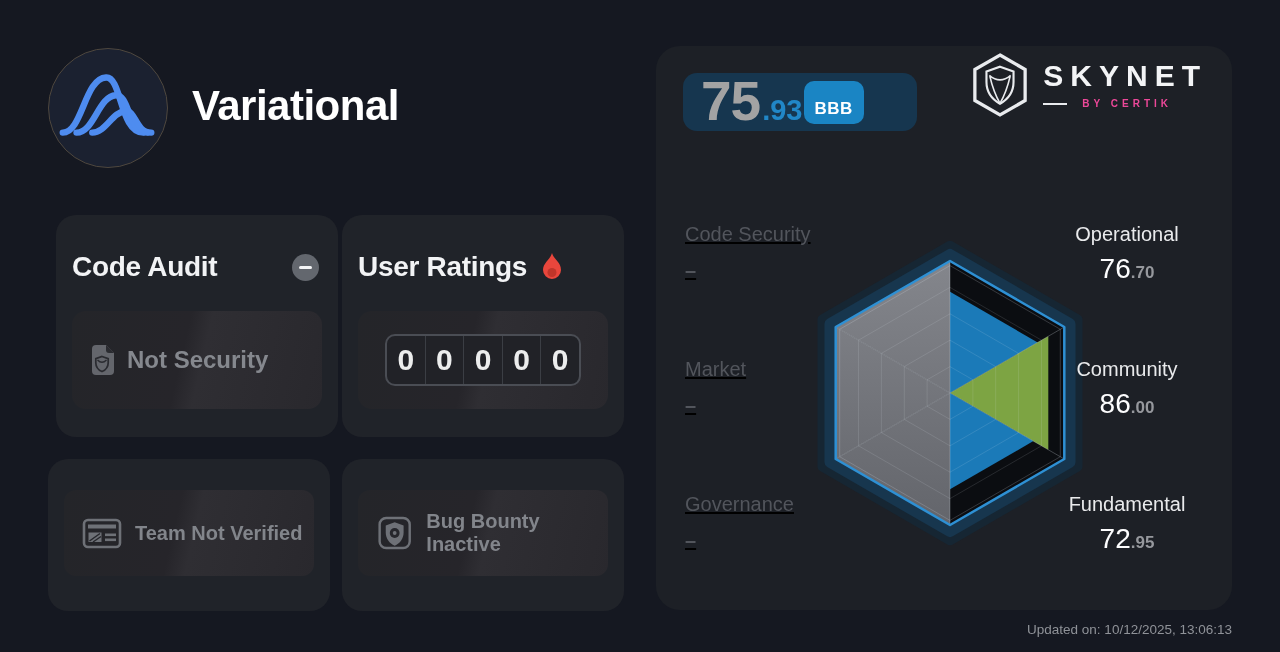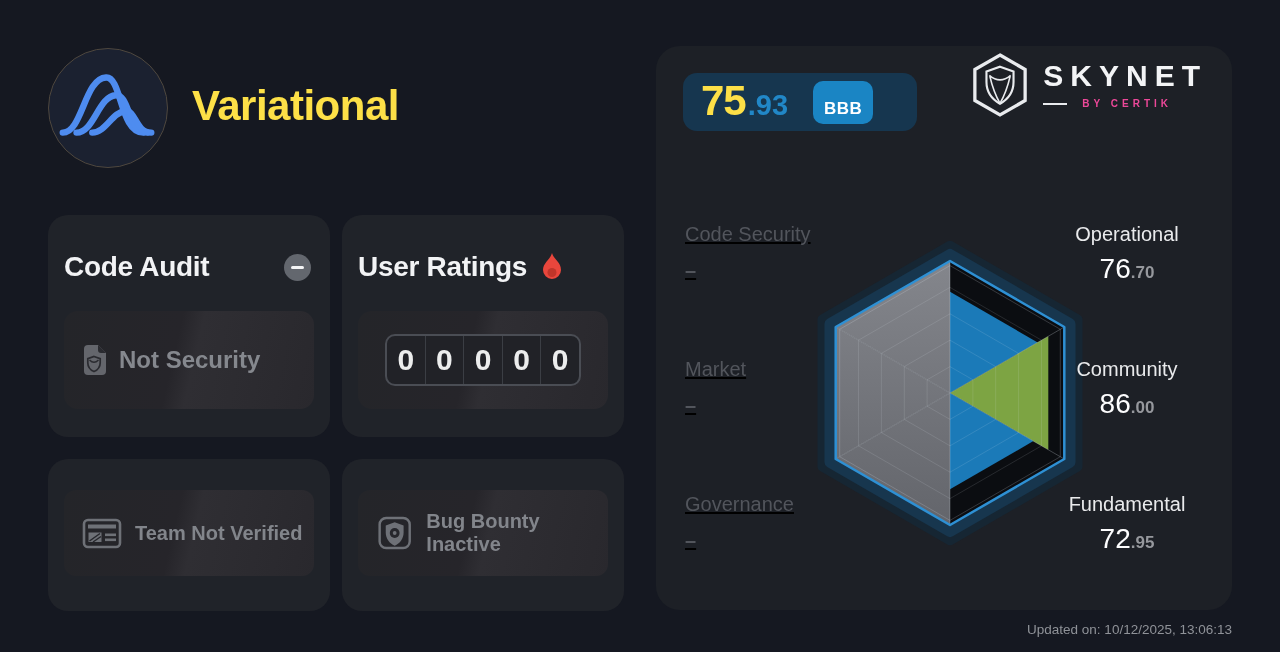--- a/index.html
+++ b/index.html
@@ -2,25 +2,25 @@
 <html><head>
 <meta charset="utf-8">
 <style>
   html,body{margin:0;padding:0;background:#151821;}
   .page{position:relative;width:1280px;height:652px;background:#151821;overflow:hidden;
         font-family:"Liberation Sans","DejaVu Sans",sans-serif;-webkit-font-smoothing:antialiased;}
 
   
   .logo-badge{position:absolute;left:48px;top:48px;width:120px;height:120px;border-radius:50%;
               background:#1b2130;border:1px solid #4e473e;box-sizing:border-box;}
-  .app-title{position:absolute;left:192px;top:82px;font-size:42px;font-weight:800;color:#fde047;letter-spacing:-.5px;}
+  .app-title{position:absolute;left:192px;top:82px;font-size:42px;font-weight:800;color:#ffffff;letter-spacing:-.5px;}
 
   
   .card{position:absolute;background:#202329;border-radius:20px;}
-  .card-code-audit{left:48px;top:215px;width:282px;height:222px;}
+  .card-code-audit{left:56px;top:215px;width:282px;height:222px;}
   .card-user-ratings{left:342px;top:215px;width:282px;height:222px;}
   .card-team{left:48px;top:459px;width:282px;height:152px;}
   .card-bug{left:342px;top:459px;width:282px;height:152px;}
 
   .card-title{position:absolute;left:16px;top:36px;font-size:28px;font-weight:700;color:#f2f3f5;letter-spacing:-.3px;
               display:flex;align-items:center;gap:12px;}
   .minus-btn{position:absolute;right:19px;top:39px;width:27px;height:27px;border-radius:50%;background:#63676e;
              display:flex;align-items:center;justify-content:center;cursor:pointer;border:none;padding:0;}
   .minus-bar{width:13px;height:3px;border-radius:2px;background:#f4f5f6;}
 
@@ -37,23 +37,23 @@
   
   .counter-box{margin:0 auto;width:196px;height:52px;box-sizing:border-box;border:2px solid #4a4d54;border-radius:10px;
                background:#212227;display:flex;align-items:center;overflow:hidden;}
   .digit{flex:1;text-align:center;font-size:30px;font-weight:700;color:#eceded;line-height:48px;border-right:1px solid #3b3e44;}
   .digit:last-child{border-right:none;}
 
   
   .skynet-panel{position:absolute;left:656px;top:46px;width:576px;height:564px;background:#1d2026;border-radius:24px;}
   .score-badge{position:absolute;left:27px;top:27px;width:234px;height:58px;border-radius:14px;background:#16364f;
                display:flex;align-items:baseline;padding:0 0 0 18px;box-sizing:border-box;}
-  .score-int{font-size:42px;font-weight:800;color:#fde047;line-height:56px;letter-spacing:-1px;}
+  .score-int{font-size:55px;font-weight:800;color:#a3a3a3;line-height:56px;letter-spacing:-1px;}
   .score-dec{font-size:29px;font-weight:700;color:#2187c7;margin-left:2px;}
-  .grade-pill{align-self:center;margin-left:25px;background:#1a85c4;color:#ffffff;font-size:17px;font-weight:700;
+  .grade-pill{align-self:center;margin-left:1px;background:#1a85c4;color:#ffffff;font-size:17px;font-weight:700;
               padding:18px 11px 5px;border-radius:10px;letter-spacing:.5px;}
 
   .brand{position:absolute;right:25px;top:7px;display:flex;align-items:center;gap:14px;}
   .brand-text{display:flex;flex-direction:column;align-items:flex-start;}
   .brand-name{font-size:30px;font-weight:600;color:#f3f4f6;letter-spacing:7px;line-height:30px;}
   .brand-byline-row{display:flex;align-items:center;gap:15px;margin-top:7px;width:100%;}
   .brand-dash{width:24px;height:2px;background:#e9ebee;}
   .brand-byline{font-size:10px;font-weight:600;color:#ec4899;letter-spacing:4px;}
 
   #radar-svg{position:absolute;left:0;top:0;width:576px;height:564px;}

